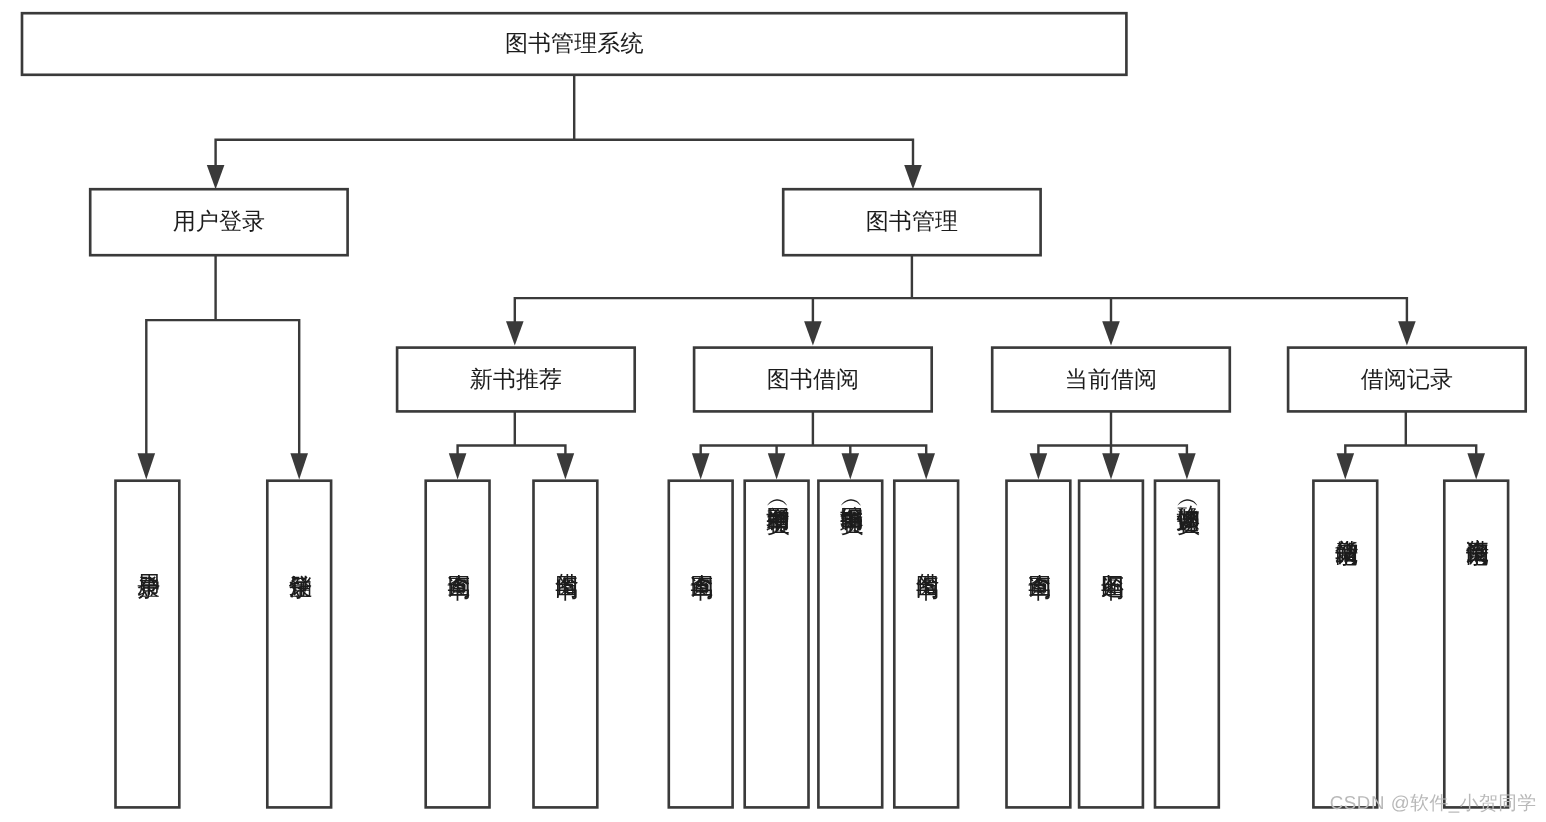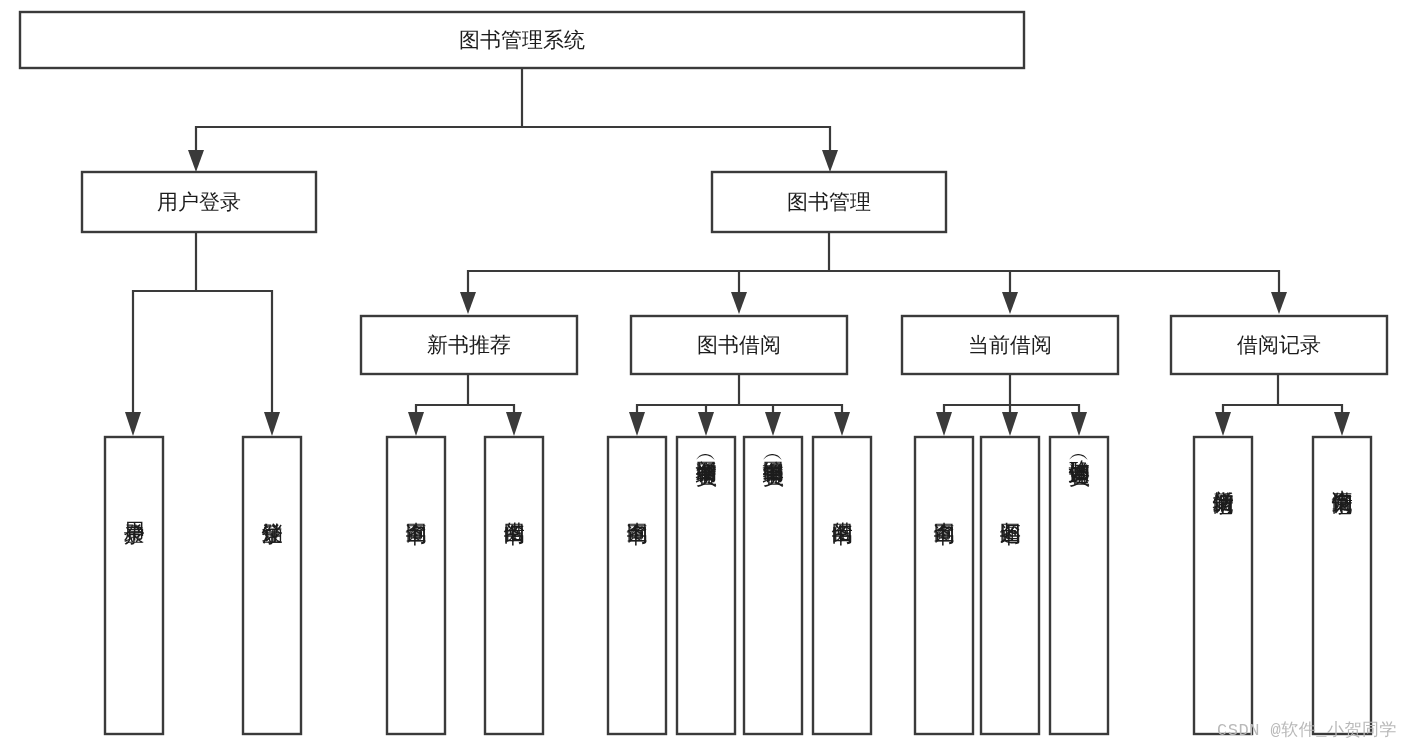--- a/index.html
+++ b/index.html
@@ -66,21 +66,21 @@
     font-size: 21px;
     line-height: 1.08;
     color: #1c1c1c;
     letter-spacing: 1px;
     white-space: nowrap;
   }
   .watermark {
     position: absolute;
     right: 8px;
     bottom: 6px;
-    font-family: Liberation Mono, monospace;
+    font-family: Liberation Sans, sans-serif;
     font-size: 17px;
     color: #b9b9b9;
     letter-spacing: 0.5px;
     white-space: nowrap;
   }
 </style>
 </head>
 <body>
 
 <div id="diagram-root">

